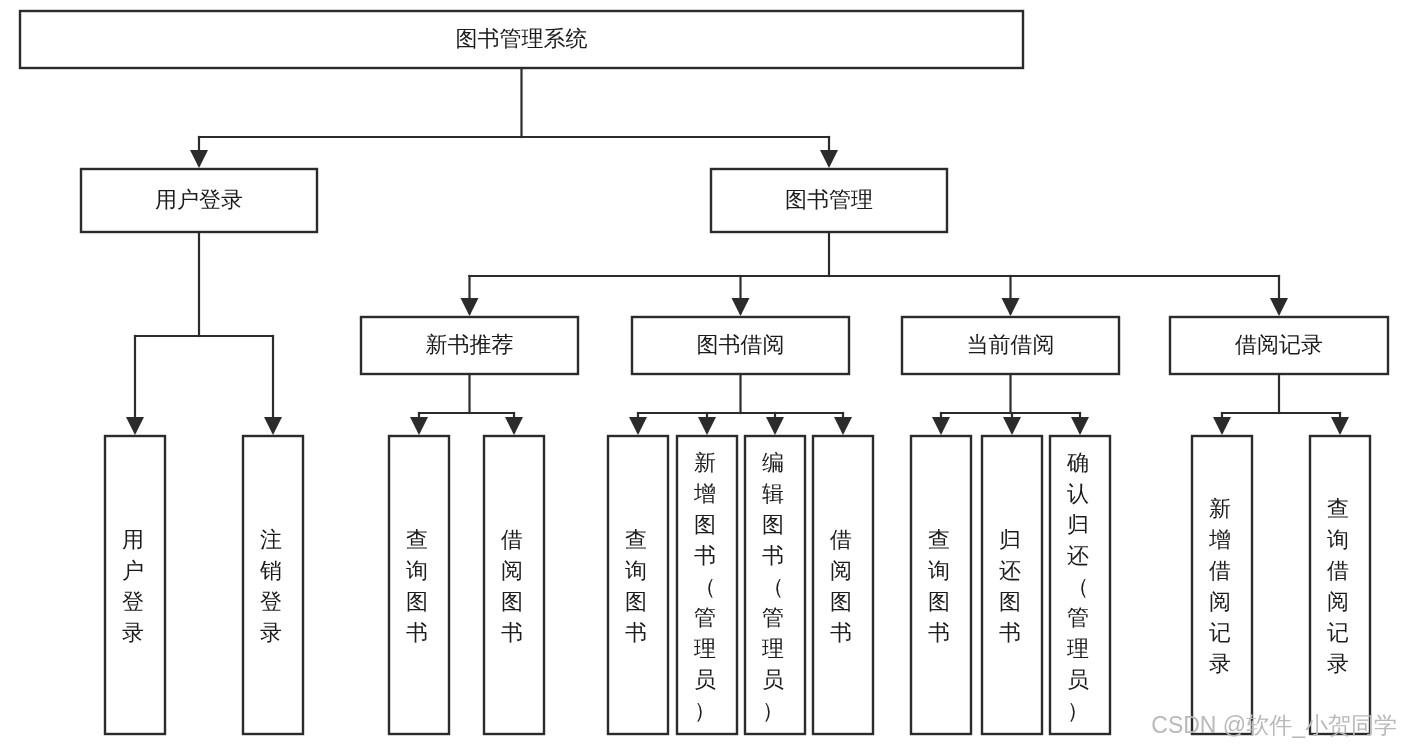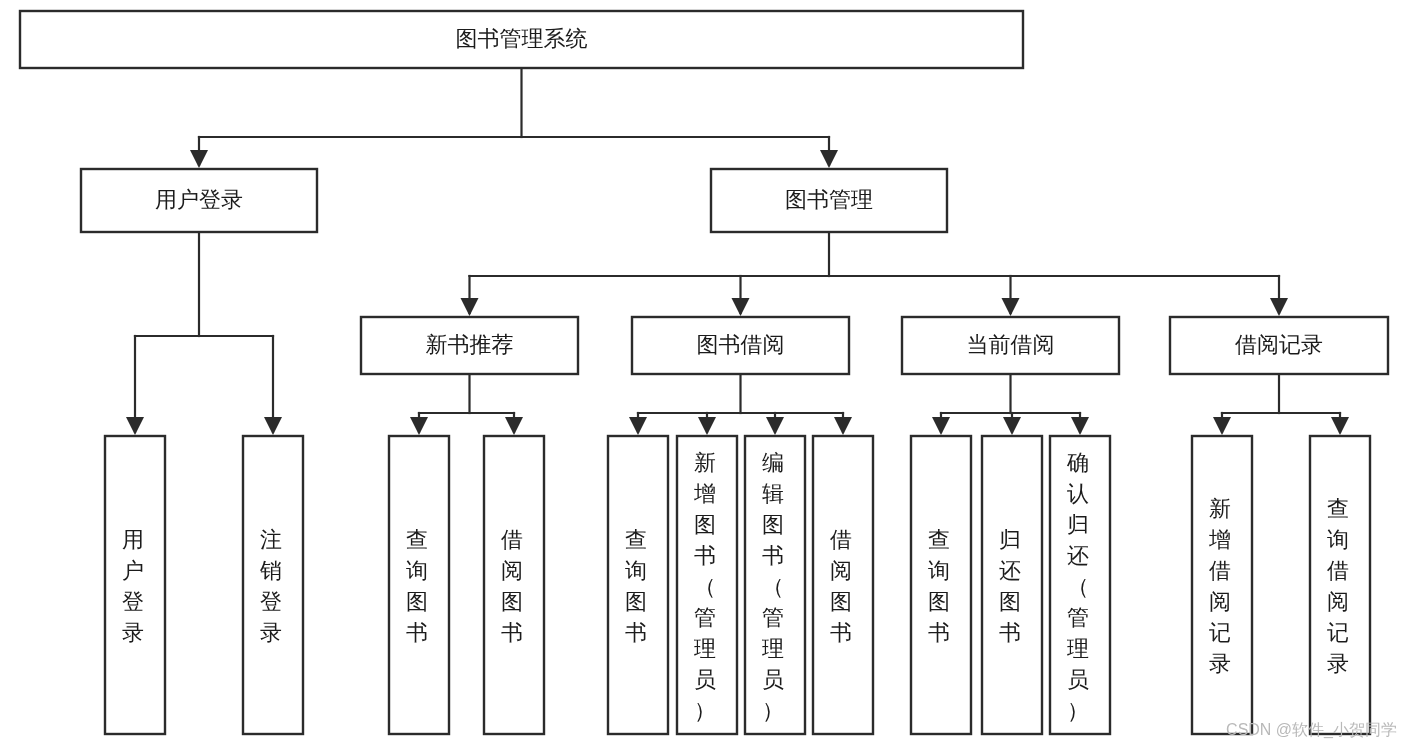--- a/index.html
+++ b/index.html
@@ -48,21 +48,21 @@
     font-family: "Liberation Sans", "DejaVu Sans", sans-serif;
     font-size: 22px;
     letter-spacing: 4px;
     text-anchor: middle;
   }
   .watermark {
     position: absolute;
     right: 8px;
     bottom: 6px;
     font-family: "Liberation Sans", "DejaVu Sans", sans-serif;
-    font-size: 16px;
+    font-size: 23px;
     color: #b9b9b9;
     white-space: nowrap;
     pointer-events: none;
   }
 </style>
 </head>
 <body>
 
 <div id="diagram-root">
   <svg id="chart-svg" width="1405" height="747" viewBox="0 0 1405 747" xmlns="http://www.w3.org/2000/svg">

